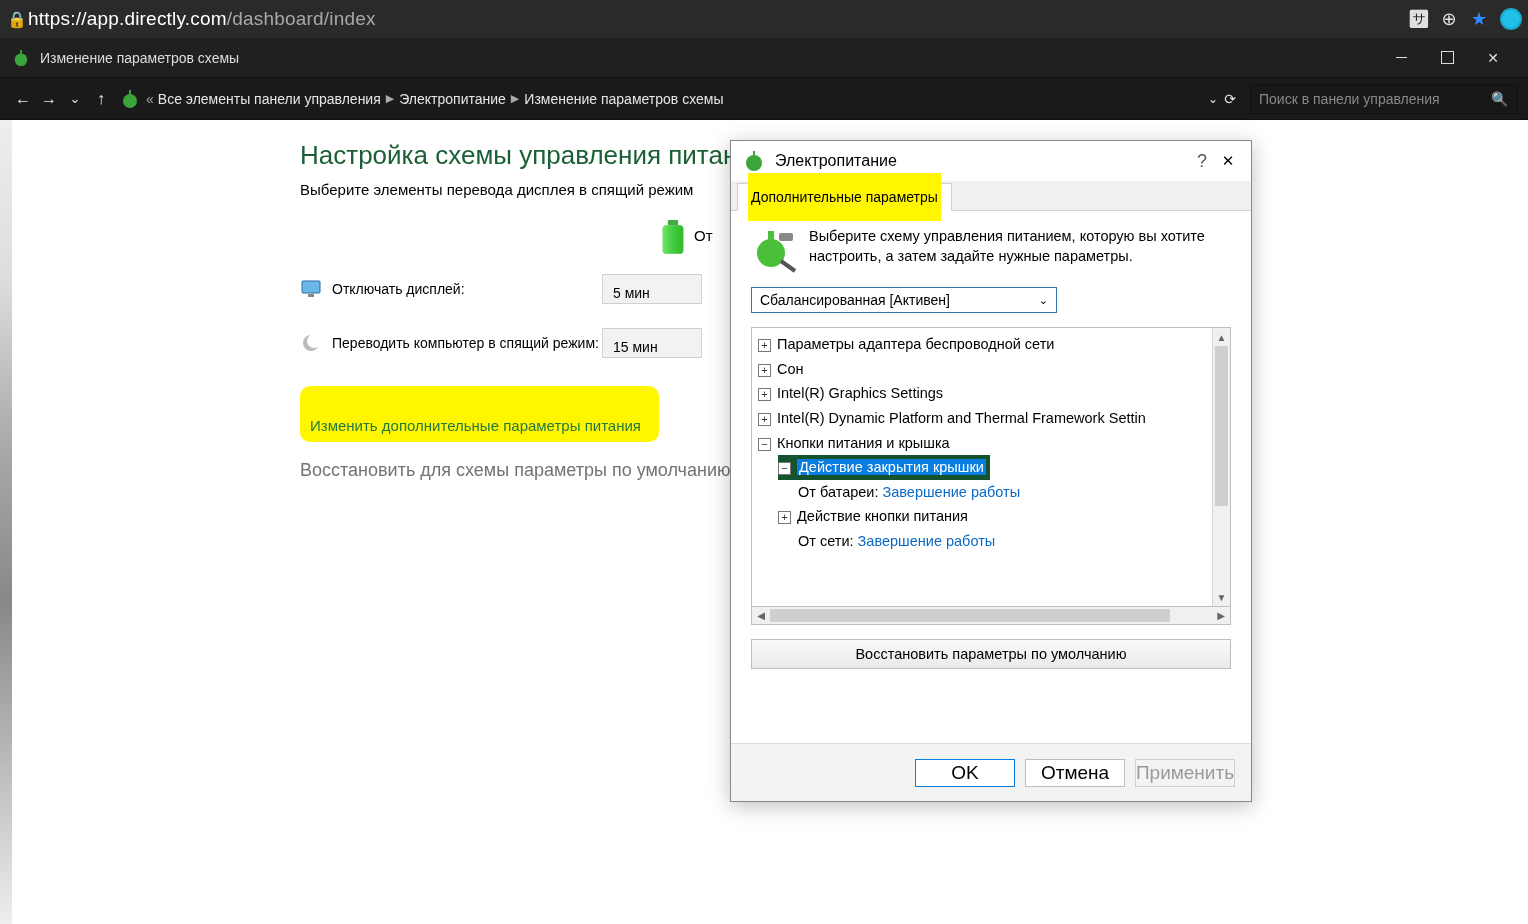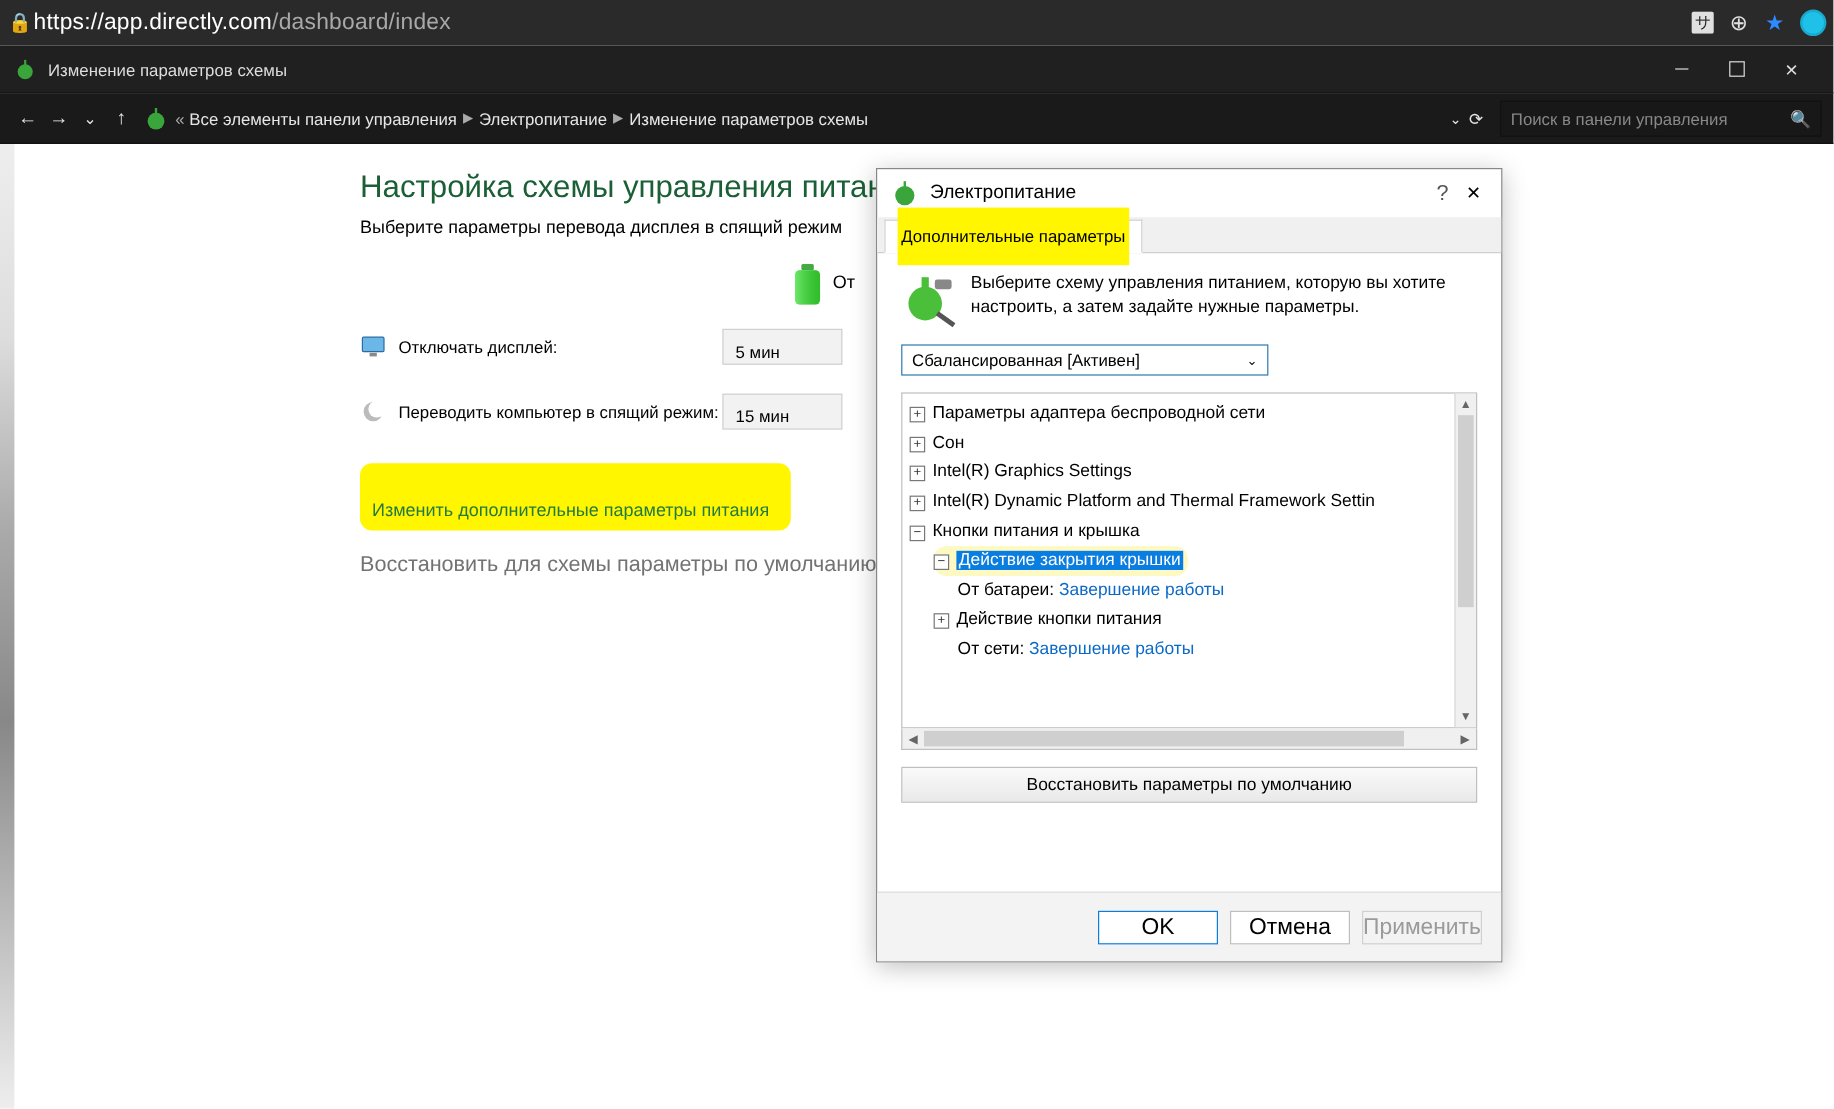--- a/index.html
+++ b/index.html
@@ -78,21 +78,21 @@
   .select { margin-top:14px; width:306px; height:26px; border:1px solid #2a7ab0; background:#fff; display:flex; align-items:center; justify-content:space-between; padding:0 8px; font-size:14px; }
   .select .chev { font-size:11px;}
 
   .tree-wrap { margin-top:14px; border:1px solid #bfbfbf; height:280px; display:flex; }
   .tree { flex:1; padding:4px 2px 0 6px; overflow:hidden; font-size:14.5px; line-height:1.7; }
   .tree .row { white-space:nowrap; }
   .glyph { display:inline-flex; width:13px; height:13px; border:1px solid #777; align-items:center; justify-content:center; font-size:11px; margin-right:6px; background:#fff; color:#333; line-height:1;}
   .indent1 { padding-left:20px; }
   .indent2 { padding-left:40px; }
   .sel { background:#0a7de0; color:#fff; padding:0 2px; }
-  .hl-green-over { background:#fef9c3;border-radius:11px; }
+  .hl-green-over { background:#14532d; }
   .link { color:#0b69c7; }
   .vscroll { width:18px; background:#f0f0f0; border-left:1px solid #d8d8d8; position:relative;}
   .vscroll .up, .vscroll .down { height:18px; display:flex; align-items:center; justify-content:center; font-size:10px; color:#666;}
   .vscroll .thumb { position:absolute; left:2px; right:2px; top:18px; height:160px; background:#cfcfcf; }
 
   .hscroll { height:18px; background:#f0f0f0; border:1px solid #bfbfbf; border-top:none; display:flex; align-items:center; justify-content:space-between;}
   .hscroll .lft, .hscroll .rgt { width:18px; text-align:center; font-size:10px; color:#666;}
   .hscroll .htrack { flex:1; position:relative; height:100%; }
   .hscroll .hthumb { position:absolute; top:2px; bottom:2px; left:0; width:400px; background:#cfcfcf; }
 
@@ -155,21 +155,21 @@
   <div class="nav-search">
     <span>Поиск в панели управления</span>
     <span class="srch-ico">🔍</span>
   </div>
 </div>
 
 <div class="main-area">
   <div class="left-strip"></div>
 
   <div class="headline">Настройка схемы управления питанием "</div>
-  <div class="sub">Выберите параметры перевода дисплея в спящий режим</div>
+  <div class="sub">Выберите элементы перевода дисплея в спящий режим</div>
 
   <div class="batt-row">
     <span class="bat-ico">
       <svg viewBox="0 0 20 28">
           <rect x="6" y="0" width="8" height="4" rx="1" fill="#4a4"></rect>
           <rect x="2" y="4" width="16" height="22" rx="3" fill="#46c43e"></rect>
           <rect x="2" y="4" width="16" height="22" rx="3" fill="url(#g)"></rect>
           <defs>
             <linearGradient id="g" x1="0" x2="1">
               <stop offset="0" stop-color="#8f8" stop-opacity=".6"></stop>

